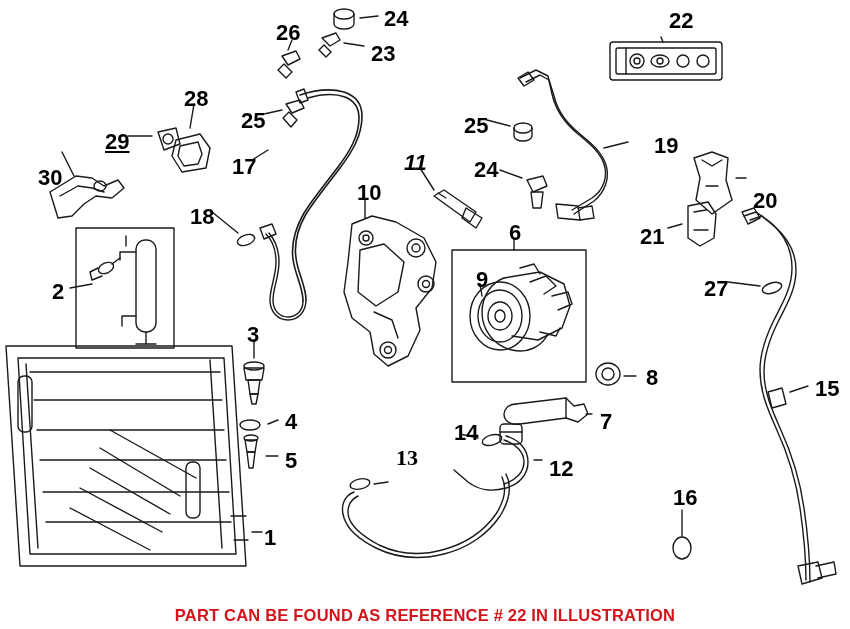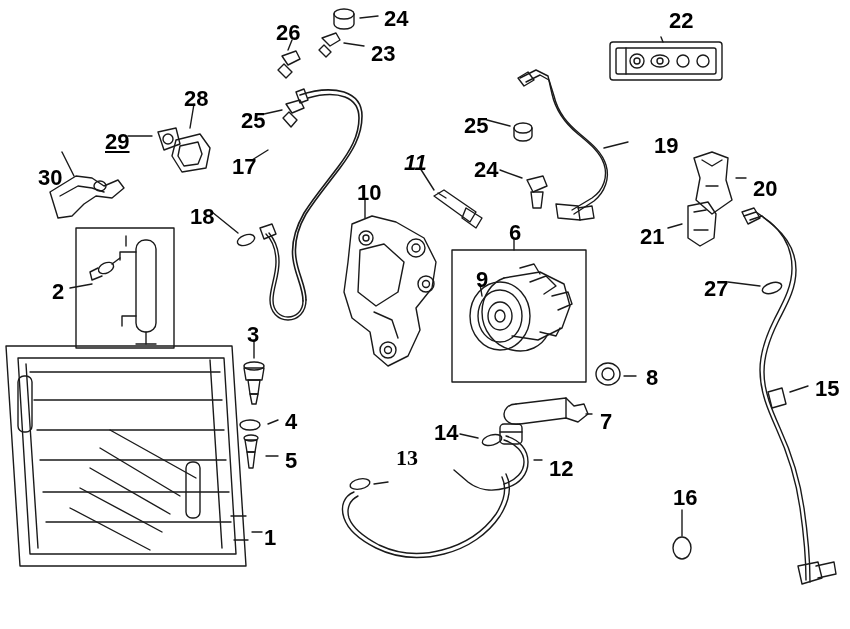--- a/index.html
+++ b/index.html
@@ -347,34 +347,35 @@
   <div class="callout" style="left:285px; top:411px;">4</div>
   <div class="callout" style="left:285px; top:450px;">5</div>
   <div class="callout" style="left:509px; top:222px;">6</div>
   <div class="callout" style="left:600px; top:411px;">7</div>
   <div class="callout" style="left:646px; top:367px;">8</div>
   <div class="callout" style="left:476px; top:269px;">9</div>
   <div class="callout" style="left:357px; top:182px;">10</div>
   <div class="callout" style="left:404px; top:152px;font-style:italic;">11</div>
   <div class="callout" style="left:549px; top:458px;">12</div>
   <div class="callout" style="left:396px; top:447px;font-family:Liberation Serif, serif;">13</div>
-  <div class="callout" style="left:434px; top:422px;">14</div>
+  <div class="callout" style="left:454px; top:422px;">14</div>
   <div class="callout" style="left:815px; top:378px;">15</div>
   <div class="callout" style="left:673px; top:487px;">16</div>
   <div class="callout" style="left:232px; top:156px;">17</div>
   <div class="callout" style="left:190px; top:206px;">18</div>
   <div class="callout" style="left:636px; top:135px;margin-left:18px;">19</div>
-  <div class="callout" style="left:753px; top:178px;">20</div>
+  <div class="callout" style="left:753px; top:190px;">20</div>
   <div class="callout" style="left:640px; top:226px;">21</div>
   <div class="callout" style="left:657px; top:10px;margin-left:12px;">22</div>
   <div class="callout" style="left:371px; top:43px;">23</div>
   <div class="callout" style="left:384px; top:8px;">24</div>
   <div class="callout" style="left:241px; top:110px;">25</div>
   <div class="callout" style="left:276px; top:22px;">26</div>
   <div class="callout" style="left:704px; top:278px;">27</div>
   <div class="callout" style="left:184px; top:88px;">28</div>
   <div class="callout" style="left:105px; top:131px;text-decoration:underline;">29</div>
   <div class="callout" style="left:38px;  top:135px;margin-top:32px;">30</div>
   <div class="callout" style="left:474px; top:159px;">24</div>
   <div class="callout" style="left:464px; top:115px;">25</div>
 
+  <div id="footer-note">PART CAN BE FOUND AS REFERENCE # 22 IN ILLUSTRATION</div>
 
 </div>
 
 </body></html>

